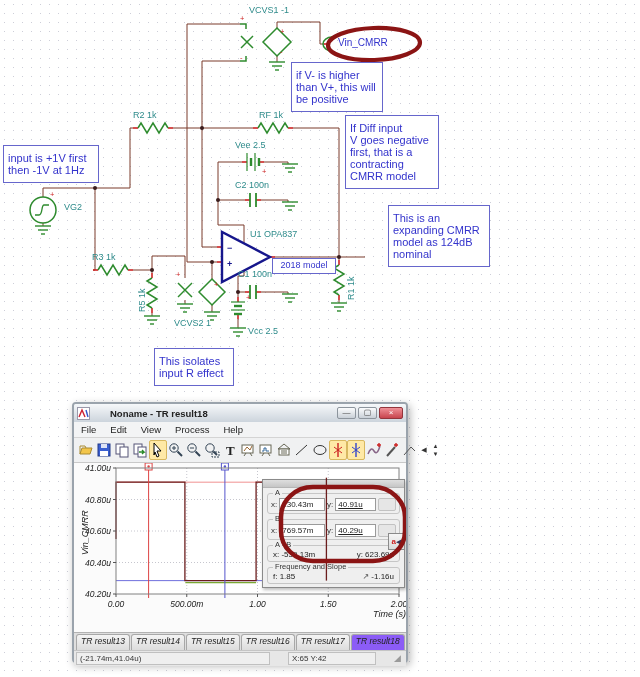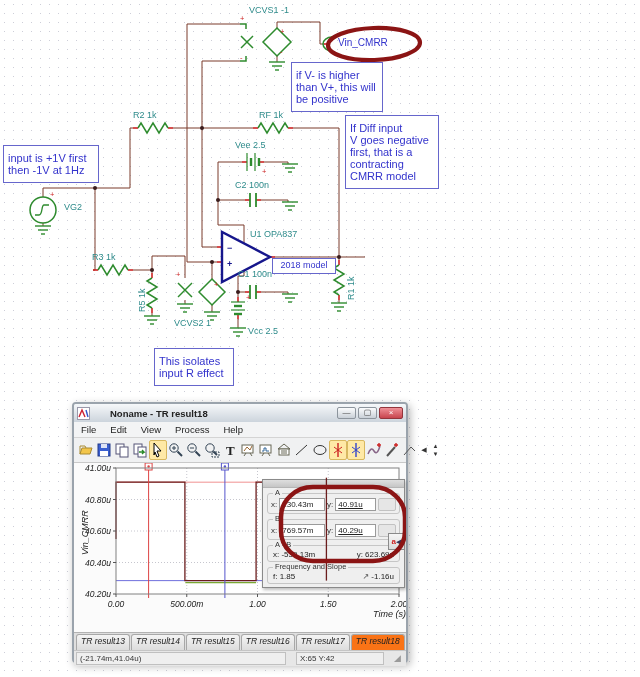--- a/index.html
+++ b/index.html
@@ -68,25 +68,25 @@
   .jumpbtn span{color:#335;font-size:7px;}
   .ro{display:flex;justify-content:space-between;padding:0 2px;font-size:8px;color:#222;}
   .arr{color:#555;}
   #overlay-svg{position:absolute;left:0;top:0;z-index:5;pointer-events:none;}
   
   .tabbar{height:16px;background:#dfdfdf;border-top:1px solid #b2b2b2;display:flex;
         padding:1px 2px 0 2px;overflow:hidden;font-style:italic;}
   .tab{font-size:8.5px;color:#222;padding:1px 4px;margin-right:1px;border:1px solid #a8a8a8;
         border-bottom:none;border-radius:3px 3px 0 0;background:linear-gradient(#f4f4f4,#dcdcdc);
         white-space:nowrap;}
-  .tab.active{background:#f97316;font-weight:normal;padding-bottom:12px;}
+  .tab.active{background:#8b5cf6;font-weight:normal;padding-bottom:12px;}
   .tabnav{margin-left:auto;display:flex;gap:1px;align-self:center;}
   .tabnav div{width:11px;height:12px;border:1px solid #aaa;background:#eee;font-size:6px;
         display:flex;align-items:center;justify-content:center;color:#333;}
-  .statusbar{height:15px;background:#e7e7e7;display:flex;align-items:center;gap:10px;
+  .statusbar{height:15px;background:#e7e7e7;display:flex;align-items:center;gap:18px;
         padding:0 2px;border-top:1px solid #c5c5c5;}
   .scell{border:1px solid #c0c0c0;background:#efefef;height:11px;line-height:11px;
         font-size:8px;color:#333;padding:0 3px;}
   .scell.left{flex:1;}
   .scell.right{width:80px;}
   .grip{width:10px;height:11px;color:#9a9a9a;font-size:9px;line-height:11px;}
 </style>
 </head>
 <body>
 
@@ -277,20 +277,24 @@
     <div class="note" style="left:3px;top:145px;width:86px">input is +1V first
 then -1V at 1Hz</div>
     <div class="note" style="left:291px;top:62px;width:82px">if V- is higher
 than V+, this will
 be positive</div>
     <div class="note" style="left:345px;top:115px;width:84px">If Diff input
 V goes negative
 first, that is a
 contracting
 CMRR model</div>
+    <div class="note" style="left:388px;top:205px;width:92px">This is an
+expanding CMRR
+model as 124dB
+nominal</div>
     <div class="note" style="left:154px;top:348px;width:70px">This isolates
 input R effect</div>
   </div>
 
   <div class="win">
     <div class="titlebar">
       <svg width="13" height="13">
         <rect x="0.5" y="0.5" width="12" height="12" fill="#fff" stroke="#99a"></rect>
         <path d="M2,10 L5,3 L8,10" stroke="#c23" fill="none" stroke-width="1.4"></path>
         <line x1="9" y1="3" x2="11" y2="10" stroke="#35c" stroke-width="1.4"></line>

